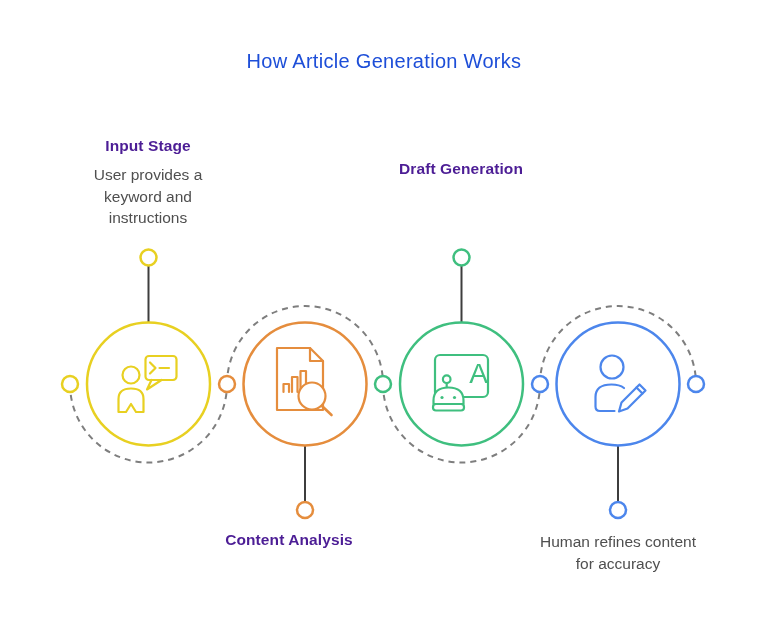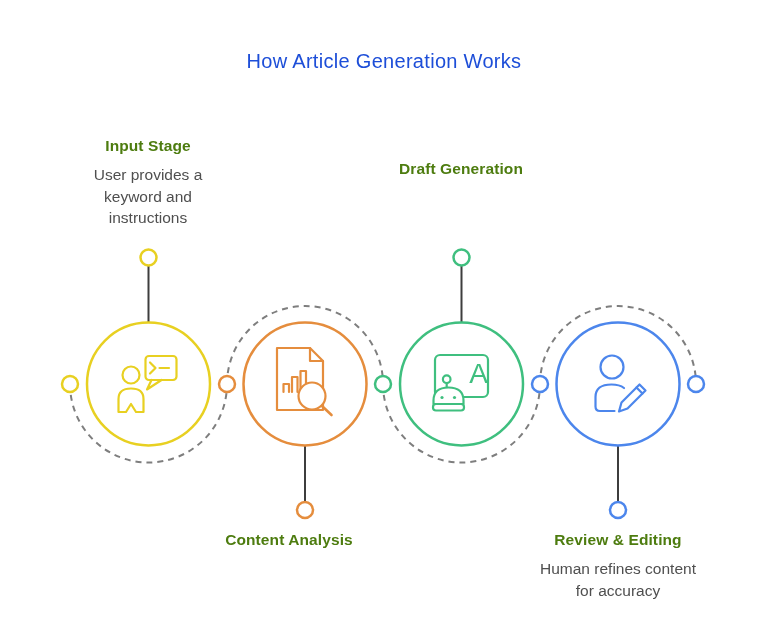--- a/index.html
+++ b/index.html
@@ -14,21 +14,21 @@
   }
   .art { position:absolute; top:0; left:0; }
   .dash-seg { fill:none; stroke-width:2; stroke-dasharray:6 5; }
   .connector { stroke-width:2; }
   .big-circle { fill:#ffffff; stroke-width:2.5; }
   .node { fill:#ffffff; stroke-width:2.5; }
   .icon { fill:none; stroke-width:2.2; stroke-linecap:round; stroke-linejoin:round; }
   .stage-text { position:absolute; width:200px; text-align:center; }
   .stage-title {
     font-size:15.5px; font-weight:700; line-height:18px; margin:0 0 9px;
-    color:#4d7c0f; letter-spacing:0.1px;
+    color:#4c1d95; letter-spacing:0.1px;
   }
   .stage-desc {
     font-size:15.5px; line-height:21.5px; color:#4F4F4F; white-space:pre-line; margin:0;
   }
   .pos-stage1 { left:48px;  top:137px; }
   .pos-stage2 { left:189px; top:531px; }
   .pos-stage3 { left:361px; top:160px; }
   .pos-stage4 { left:518px; top:531px; }
 </style>
 </head>
@@ -111,18 +111,17 @@
 
   <div class="stage-text pos-stage3">
     <div class="stage-title">Draft Generation</div>
   </div>
 
   <div class="stage-text pos-stage2">
     <div class="stage-title">Content Analysis</div>
   </div>
 
   <div class="stage-text pos-stage4">
-    <div class="stage-title">Review &amp; Editing</div>
     <div class="stage-desc">Human refines content
 for accuracy</div>
   </div>
 
 </div>
 
 </body></html>

